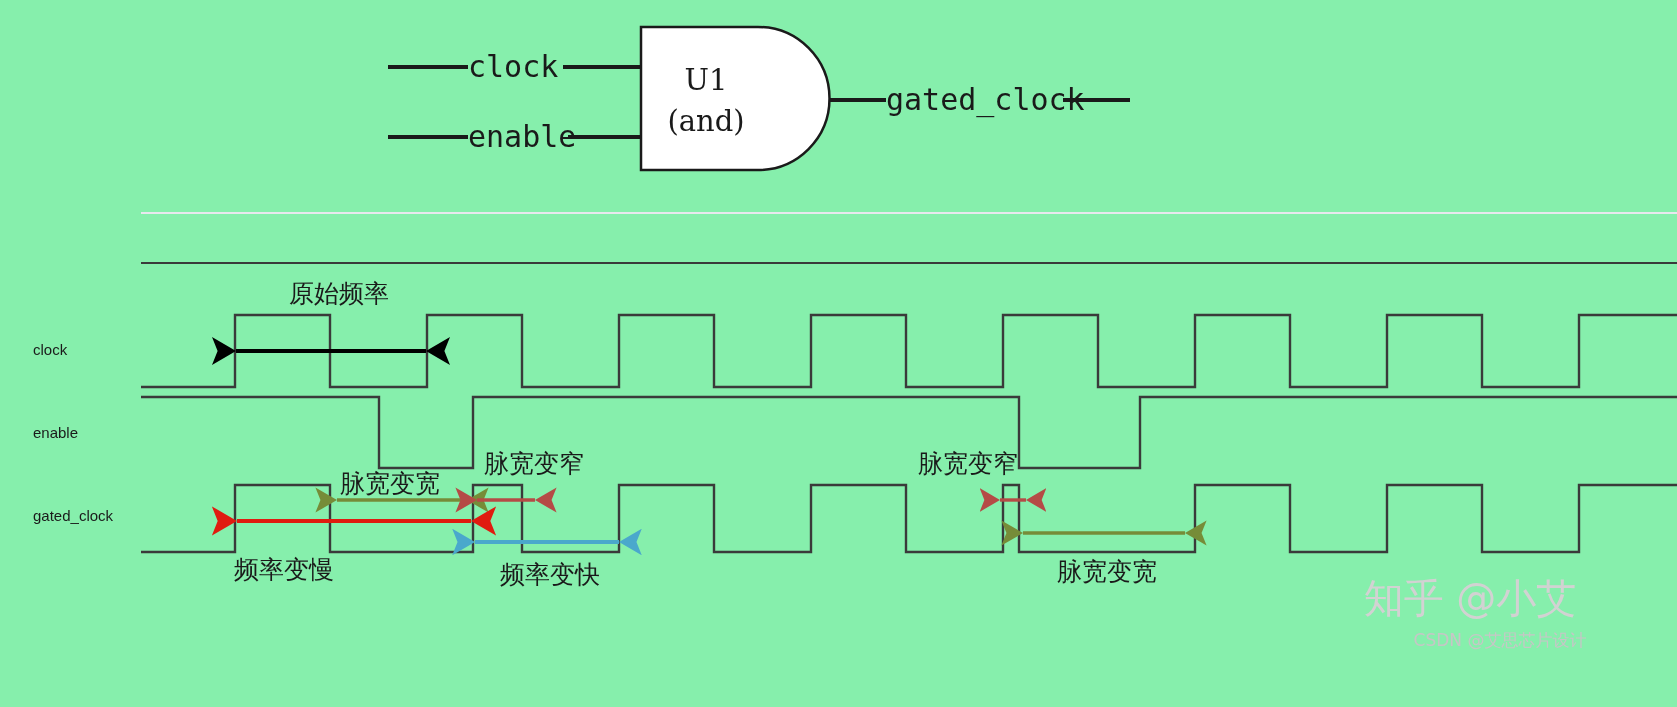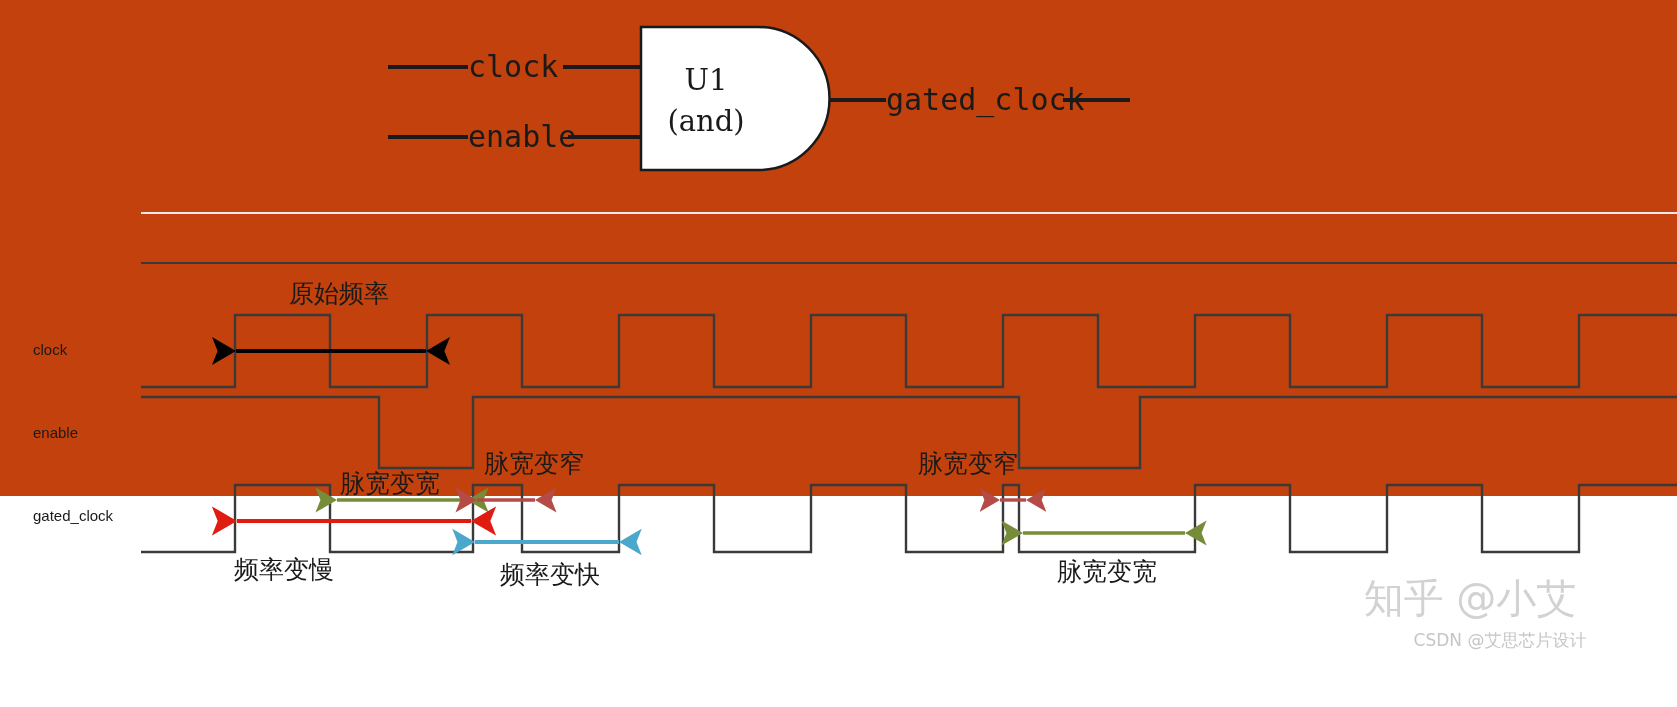--- a/index.html
+++ b/index.html
@@ -10,22 +10,22 @@
   body {
     width: 1677px;
     height: 707px;
     font-family: "Liberation Sans", sans-serif;
     overflow: hidden;
     position: relative;
   }
   #stage {
     position: relative;
     width: 1677px;
-    height: 496px;
-    background: #c2410c;
+    height: 707px;
+    background: #86efac;
   }
   svg#scene {
     position: absolute;
     top: 0;
     left: 0;
     width: 1677px;
     height: 707px;
     display: block;
   }
   .mono-label {

